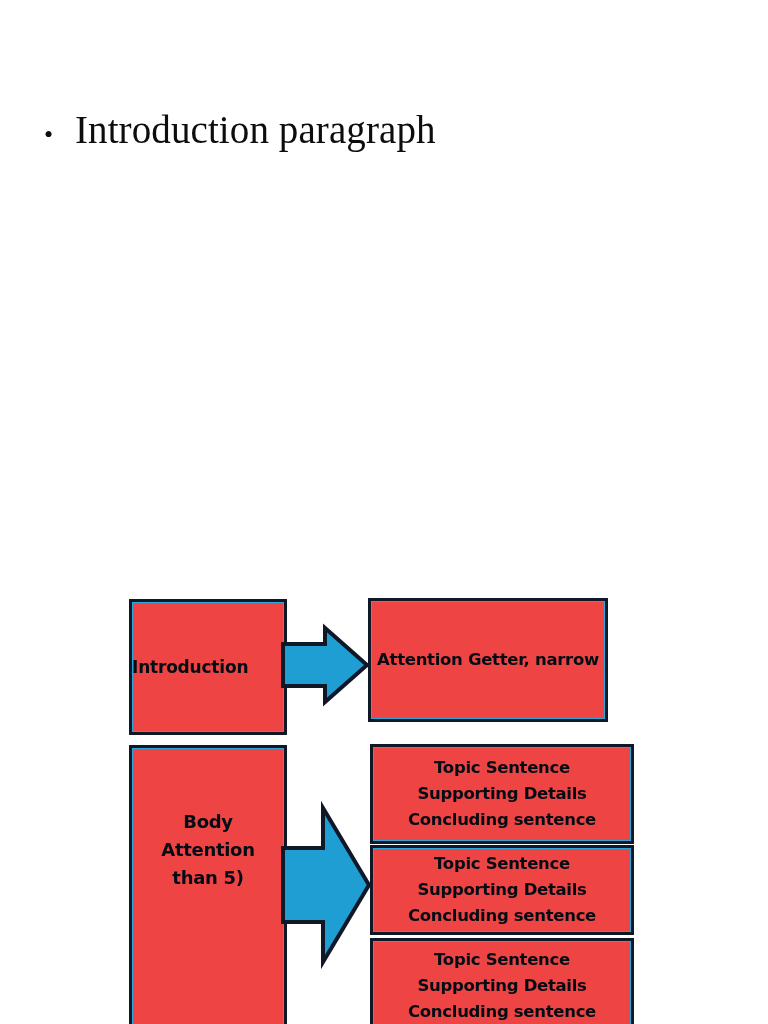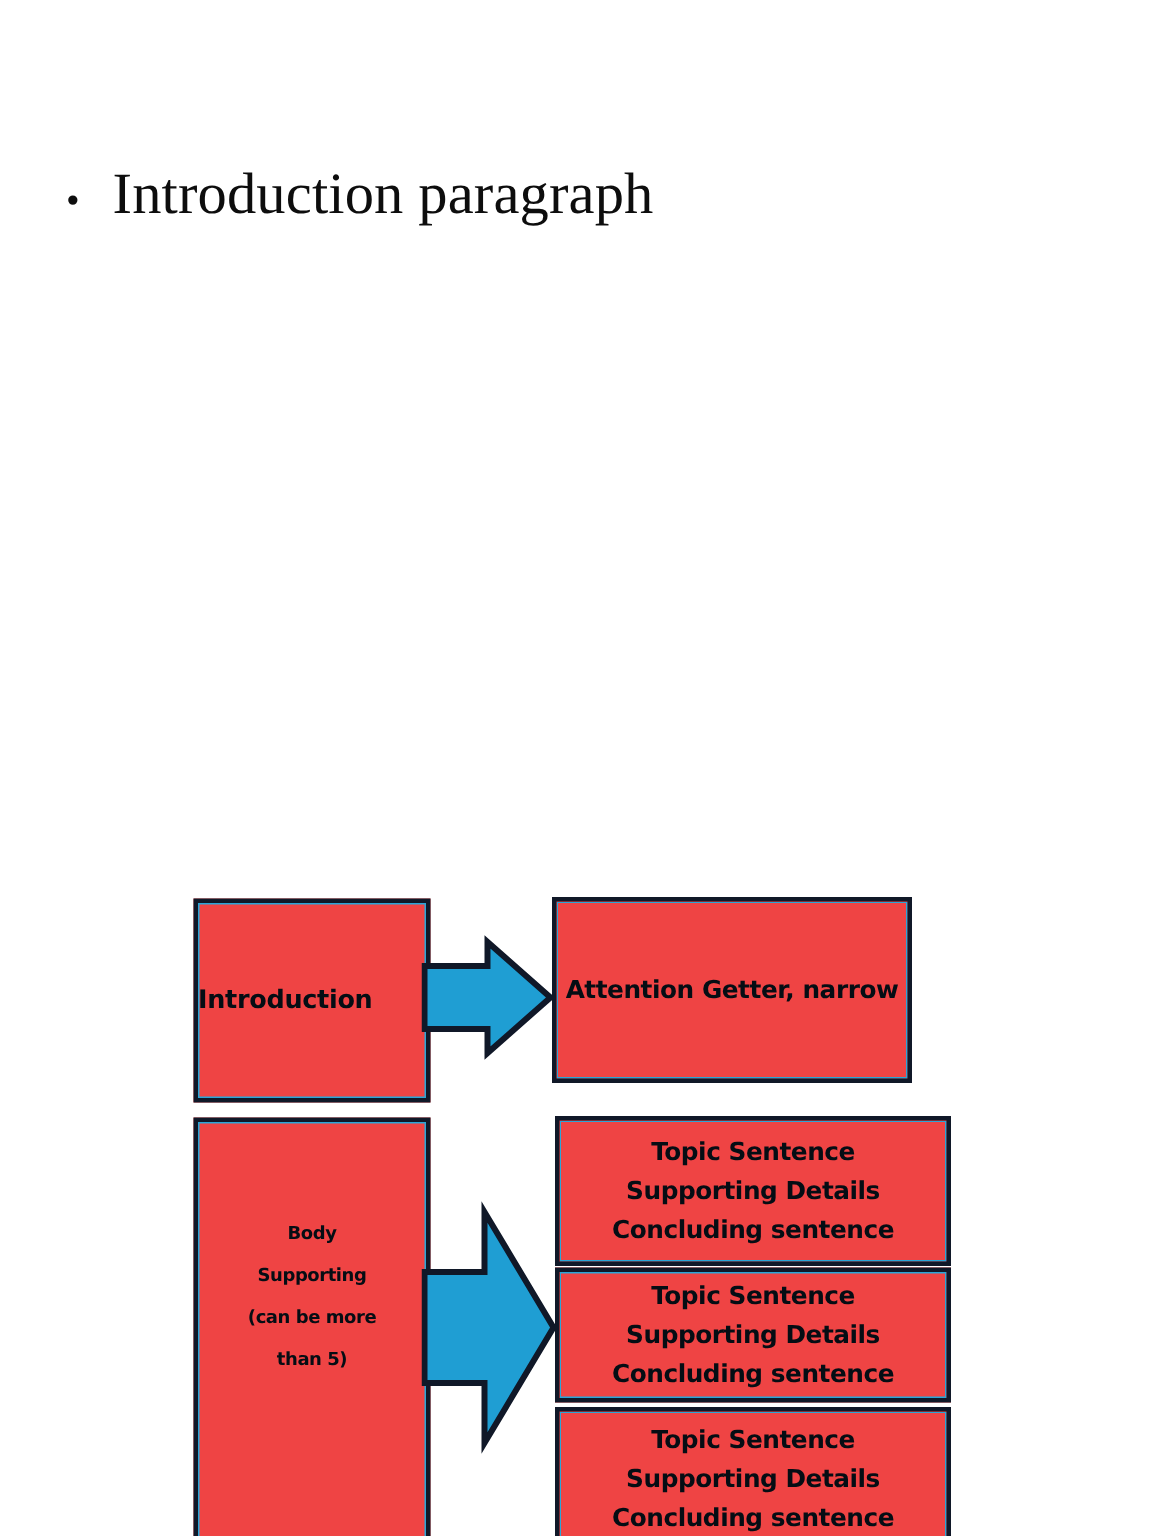--- a/index.html
+++ b/index.html
@@ -97,21 +97,21 @@
   }
 
   
   #box-body {
     left: 129px; top: 745px;
     width: 158px; height: 300px;
     justify-content: flex-start;
     padding-top: 60px;
   }
   #box-body .line {
-    font-size: 12px;
+    font-size: 18px;
     line-height: 28px;
     letter-spacing: -0.3px;
     text-align: center;
   }
 
   
   .topic-box {
     left: 370px;
     width: 264px;
     justify-content: center;
@@ -148,22 +148,21 @@
   <svg class="arrow-svg" id="arrow-intro" viewBox="0 0 90 90">
     <polygon points="2,24 44,24 44,8 86,45 44,82 44,66 2,66" fill="#1f9ed3" stroke="#101828" stroke-width="4" stroke-linejoin="miter"></polygon>
   </svg>
 
   <div class="flow-box" id="box-attention">
     <span class="line">Attention Getter, narrow</span>
   </div>
 
   <div class="flow-box" id="box-body">
     <span class="line">Body</span>
-    <span class="line">Supporting</span>
-    <span class="line">(can be more</span>
+    <span class="line">Attention</span>
     <span class="line">than 5)</span>
   </div>
 
   <svg class="arrow-svg" id="arrow-body" viewBox="0 0 92 170">
     <polygon points="2,48 42,48 42,8 88,85 42,162 42,122 2,122" fill="#1f9ed3" stroke="#101828" stroke-width="4" stroke-linejoin="miter"></polygon>
   </svg>
 
   <div class="flow-box topic-box" id="box-topic-1">
     <span class="line">Topic Sentence</span>
     <span class="line">Supporting Details</span>

